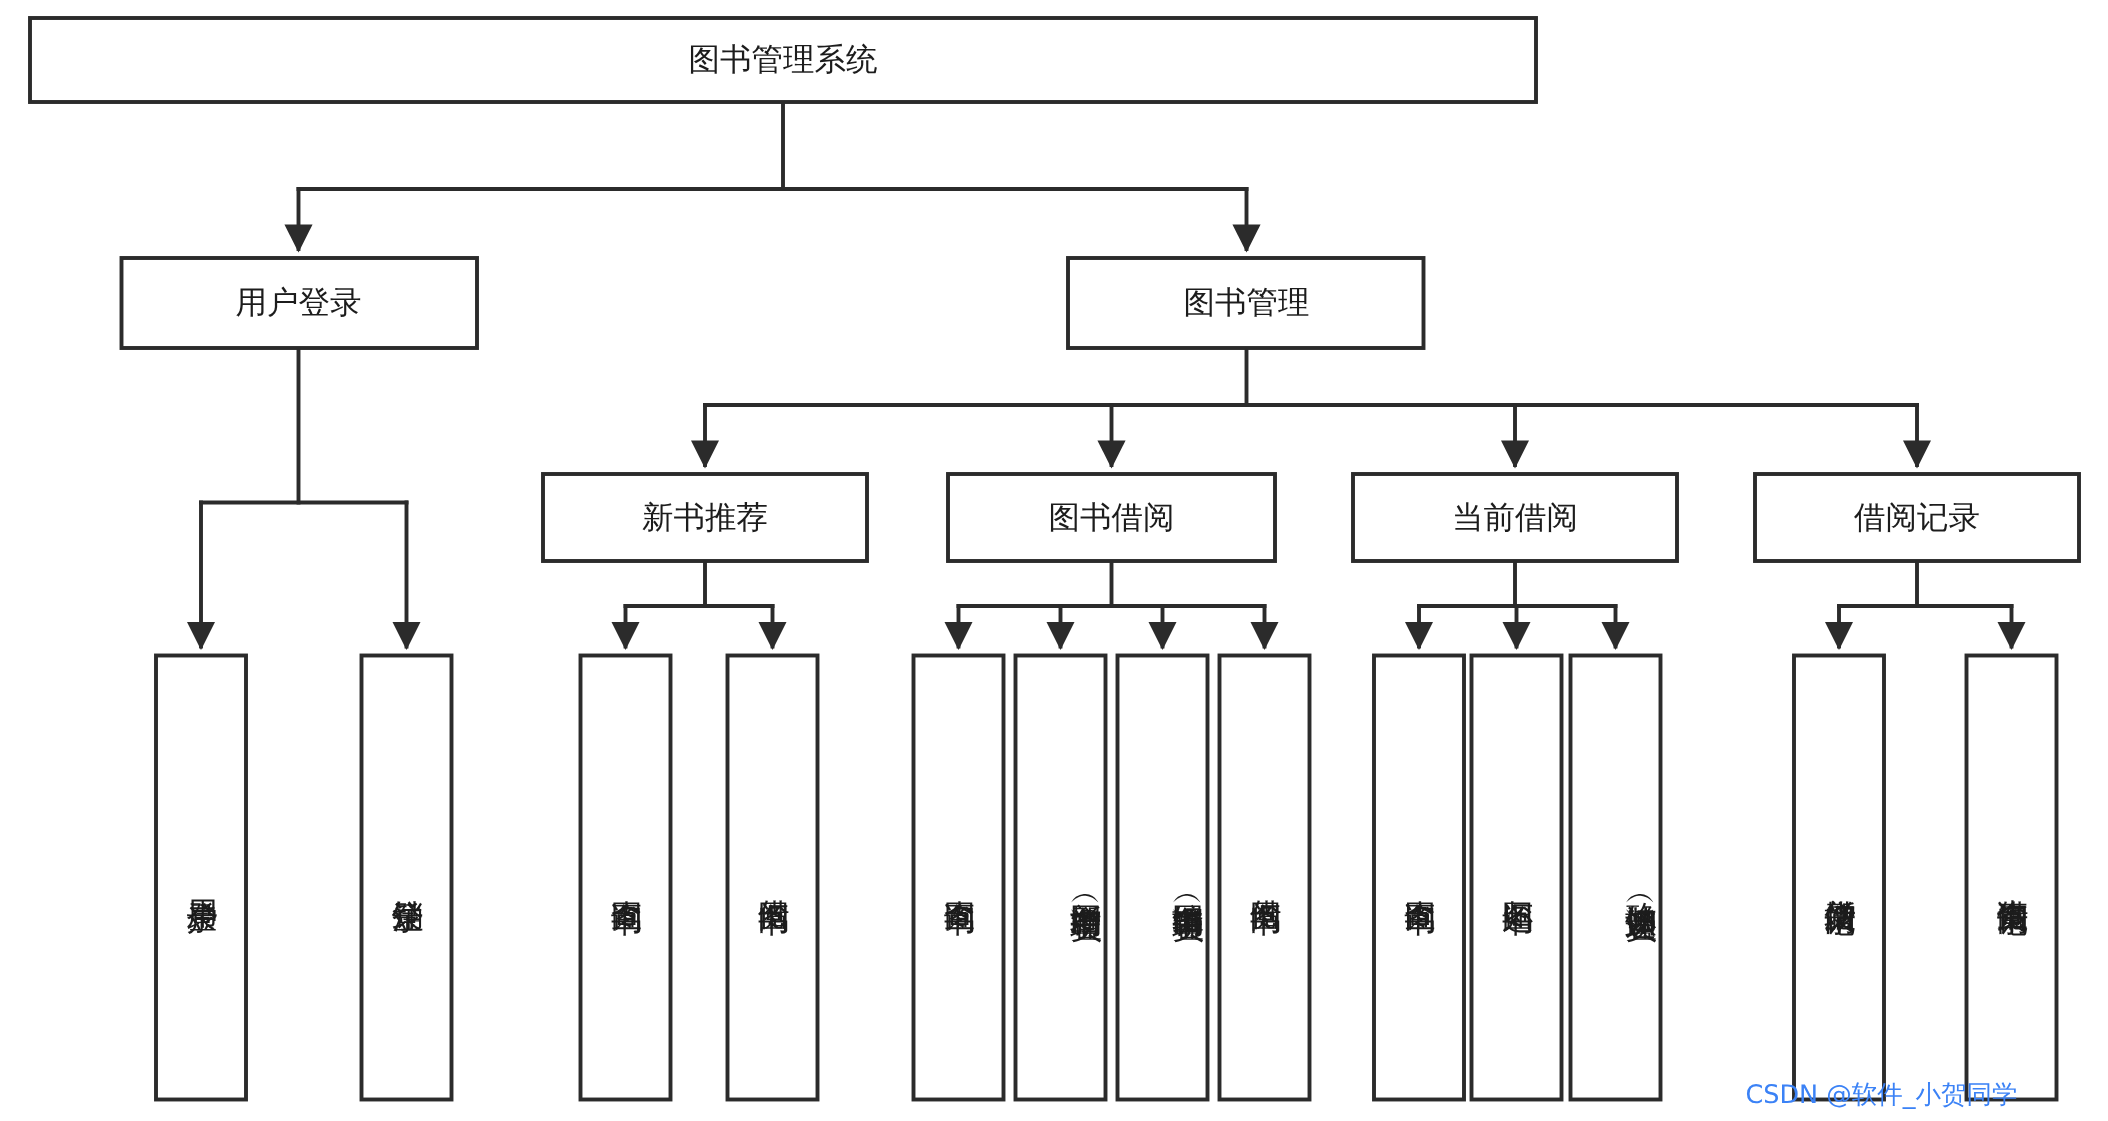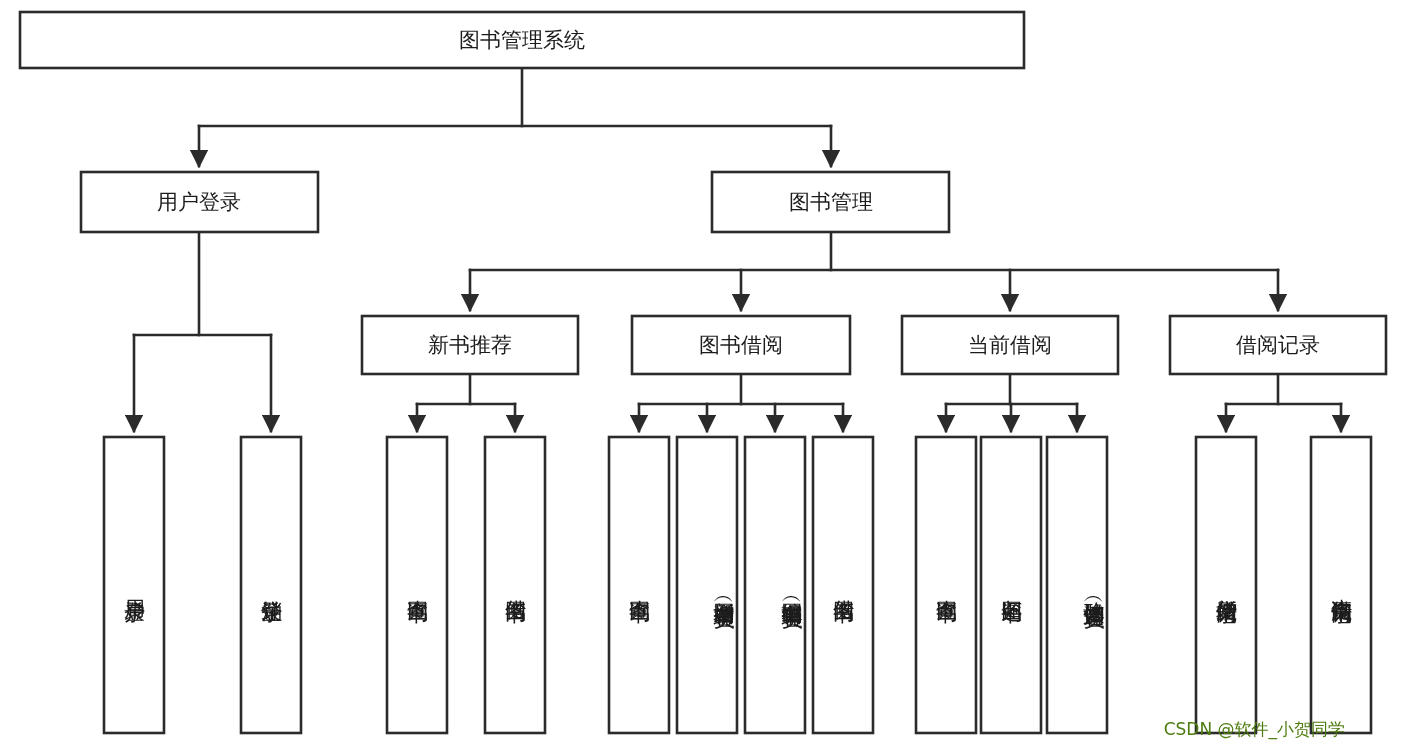--- a/index.html
+++ b/index.html
@@ -60,21 +60,21 @@
     text-align: center;
     white-space: nowrap;
     user-select: none;
   }
   .watermark {
     position: absolute;
     right: 10px;
     bottom: 6px;
     font-family: "DejaVu Sans", "Liberation Sans", sans-serif;
     font-size: 17px;
-    color: #4d7c0f;
+    color: #3b82f6;
     white-space: nowrap;
     user-select: none;
   }
 </style>
 </head>
 <body>
 
 <div id="diagram-root">
 
   <svg id="flow" viewBox="0 0 1405 747">

